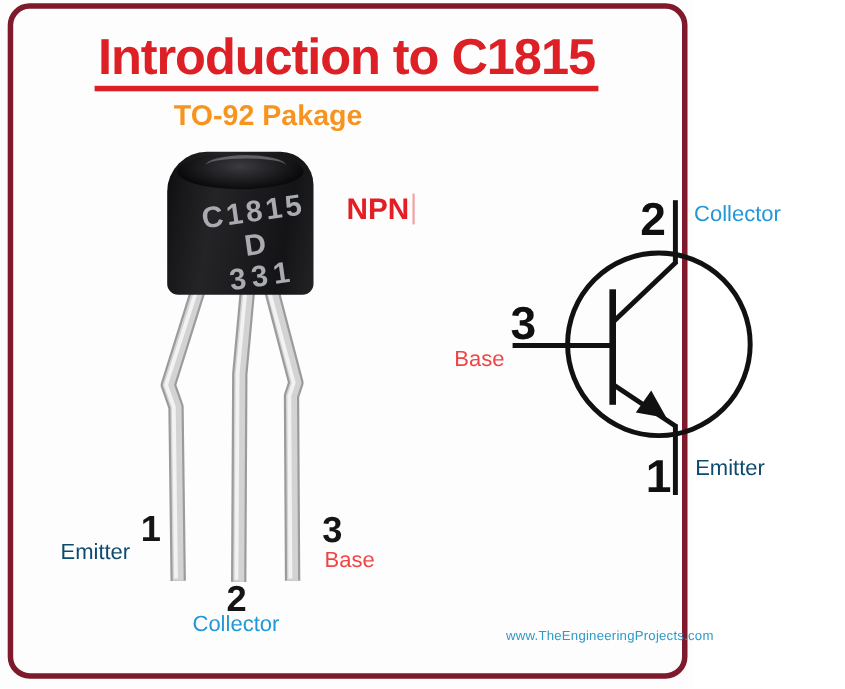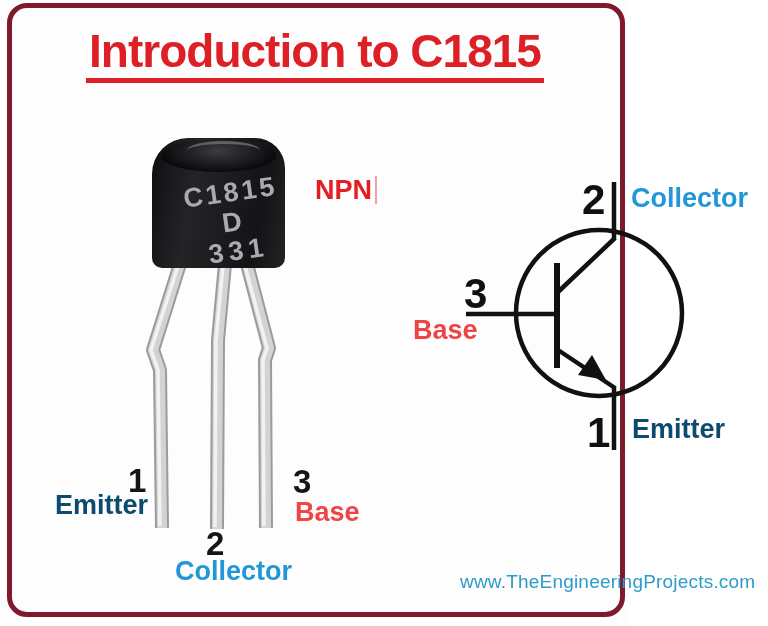--- a/index.html
+++ b/index.html
@@ -44,47 +44,48 @@
     transform:rotate(-8deg);
     color:#a9abb0; font-weight:600; font-size:27px; line-height:1.1;
     letter-spacing:3px; text-align:center;
   }
   .marking .l2 { letter-spacing:5px; }
 
   .legs { position:absolute; left:130px; top:258px; z-index:2; }
 
   .lbl { position:absolute; white-space:nowrap; }
   .pin-num { font-size:33px; font-weight:600; color:#151515; line-height:1; }
-  .pin-name { font-size:27px; font-weight:bold; line-height:1; }
+  .pin-name { font-size:20px; font-weight:normal; line-height:1; }
   .green  { color:#0c4a6e; }
   .blue   { color:#2197D8; }
   .purple { color:#ef4444; }
 
   .npn { position:absolute; left:315px; top:176px; font-size:27px; font-weight:bold; color:#E31E24; line-height:1.1; }
   .npn .cursor { display:inline-block; width:2px; height:28px; background:#f0a2a2; margin-left:3px; vertical-align:-5px; }
 
   .schematic { position:absolute; left:400px; top:150px; }
   .sch-num { font-size:42px; font-weight:600; color:#101010; line-height:1; }
 
   .website {
     position:absolute; left:460px; top:571px;
-    font-size:19px; color:#2E9BC8; letter-spacing:.2px;
+    font-size:12px; color:#2E9BC8; letter-spacing:.2px;
   }
 </style>
 </head>
 <body>
 
 <div class="page">
 
   <div class="frame"></div>
 
   <h1 class="title">
     <span>Introduction to C1815</span>
   </h1>
 
+  <div class="package-label">TO-92 Pakage</div>
 
   <svg class="legs" width="170" height="280" viewBox="0 0 170 280">
     <g fill="none" stroke-linejoin="round" stroke-linecap="butt">
 
       <g>
         <path d="M 50,6 L 23,92 L 30,112 L 32,270" stroke="#9b9b9b" stroke-width="14"></path>
         <path d="M 50,6 L 23,92 L 30,112 L 32,270" stroke="#d3d3d3" stroke-width="10"></path>
         <path d="M 48,8 L 21,92 L 28,112 L 30,268" stroke="#f2f2f2" stroke-width="3.5"></path>
       </g>
 

